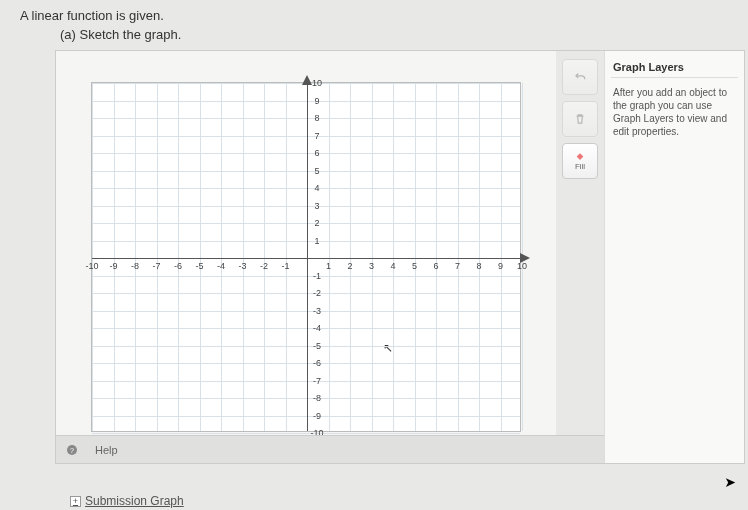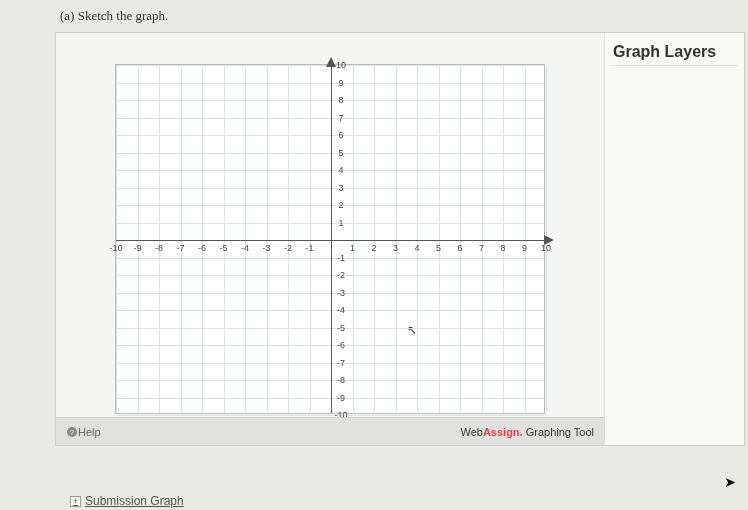--- a/index.html
+++ b/index.html
@@ -18,21 +18,21 @@
     }
     .problem-text p { margin-bottom: 4px; }
     .equation {
       font-family: 'Times New Roman', serif;
       font-style: italic;
       padding-left: 40px;
       margin-bottom: 4px;
     }
     .equation .minus { color: #333; }
     .equation .const { color: #c00; font-style: normal; }
-    .part-label { padding-left: 40px; margin-bottom: 4px; font-family: Liberation Serif, serif; }
+    .part-label { padding-left: 40px; margin-bottom: 4px; }
     .graph-container {
       display: flex;
       margin-left: 55px;
       background: #f5f5f3;
       border: 1px solid #ccc;
       width: 690px;
       height: 414px;
       position: relative;
     }
     .toolbar {
@@ -127,21 +127,21 @@
     }
     .right-btn.disabled { opacity: 0.5; }
     .layers-panel {
       width: 140px;
       background: #f9f9f7;
       border-left: 1px solid #ddd;
       padding: 6px;
       font-size: 11px;
     }
     .layers-panel h4 {
-      font-size: 16px;
+      font-size: 11px;
       font-weight: bold;
       padding: 4px 2px;
       margin-bottom: 6px;
       border-bottom: 1px solid #ddd;
     }
     .layers-panel p {
       font-size: 10px;
       color: #555;
       line-height: 1.3;
       padding: 2px;
@@ -153,21 +153,21 @@
       right: 140px;
       height: 28px;
       background: #e0e0de;
       border-top: 1px solid #ccc;
       display: flex;
       align-items: center;
       justify-content: space-between;
       padding: 0 10px;
       font-size: 11px;
     }
-    .help-link { color: #666; display: flex; align-items: flex-start; gap: 0; cursor: pointer; }
+    .help-link { color: #666; display: flex; align-items: flex-start; gap: 17px; cursor: pointer; }
     .brand { color: #333; }
     .brand b { color: #d44; }
     .submission-link {
       position: absolute;
       bottom: 2px;
       left: 70px;
       font-size: 12px;
       color: #555;
       text-decoration: underline;
       cursor: pointer;
@@ -196,20 +196,21 @@
     .graph-cursor {
       position: absolute;
       font-size: 12px;
       color: #333;
     }
   </style>
 </head>
 <body>
 
 <div class="problem-text">
+  <p>A linear function is given.</p>
   <p class="part-label">(a) Sketch the graph.</p>
 </div>
 
 <div class="graph-container">
 
   <div class="graph-area">
     <div class="grid" id="grid">
       <span class="graph-cursor" style="left:68%; top:74%;">↖</span>
     <div class="gridline v" style="left: 0px;"></div>
         <div class="gridline v" style="left: 21.5px;"></div>
@@ -293,36 +294,52 @@
         <div class="tick-label" style="left: 225px; top: 105px;">4</div>
         <div class="tick-label" style="left: 225px; top: 87.5px;">5</div>
         <div class="tick-label" style="left: 225px; top: 70px;">6</div>
         <div class="tick-label" style="left: 225px; top: 52.5px;">7</div>
         <div class="tick-label" style="left: 225px; top: 35px;">8</div>
         <div class="tick-label" style="left: 225px; top: 17.5px;">9</div>
         <div class="tick-label" style="left: 225px; top: 0px;">10</div>
       </div>
   </div>
 
+  <div class="right-toolbar">
+    <div class="right-btn disabled">
+      <svg width="14" height="14" viewBox="0 0 24 24" stroke="#888" fill="none" stroke-width="2">
+          <path d="M9 14l-4-4 4-4M5 10h10a5 5 0 015 5v1"></path>
+        </svg>
+    </div>
+    <div class="right-btn disabled">
+      <svg width="14" height="14" viewBox="0 0 24 24" stroke="#888" fill="none" stroke-width="2">
+          <path d="M6 7h12M9 7V5h6v2M8 7l1 12h6l1-12"></path>
+        </svg>
+    </div>
+    <div class="right-btn">
+      <svg width="14" height="10" viewBox="0 0 24 24" fill="#e77">
+          <path d="M12 3l8 8-8 8-8-8z"></path>
+        </svg>
+      <span>Fill</span>
+    </div>
+  </div>
 
   <div class="layers-panel">
     <h4>Graph Layers</h4>
+    <p>After you add an object to the graph you can use Graph Layers to view and edit properties.</p>
   </div>
 
   <div class="footer-bar">
     <span class="help-link">
       <svg width="12" height="12" viewBox="0 0 24 24" fill="#888">
           <circle cx="12" cy="12" r="10"></circle>
           <text x="12" y="17" text-anchor="middle" fill="#fff" font-size="14">?</text>
         </svg>
       <span>Help</span>
     </span>
-    <span class="brand">
-      <span>Web</span><b>Assign.</b><span> Graphing Tool</span>
-    </span>
   </div>
 </div>
 
 <div class="submission-link">
   <span class="plus-box">+</span>
   <span>Submission Graph</span>
 </div>
 
 <span class="cursor-dot">➤</span>
 

